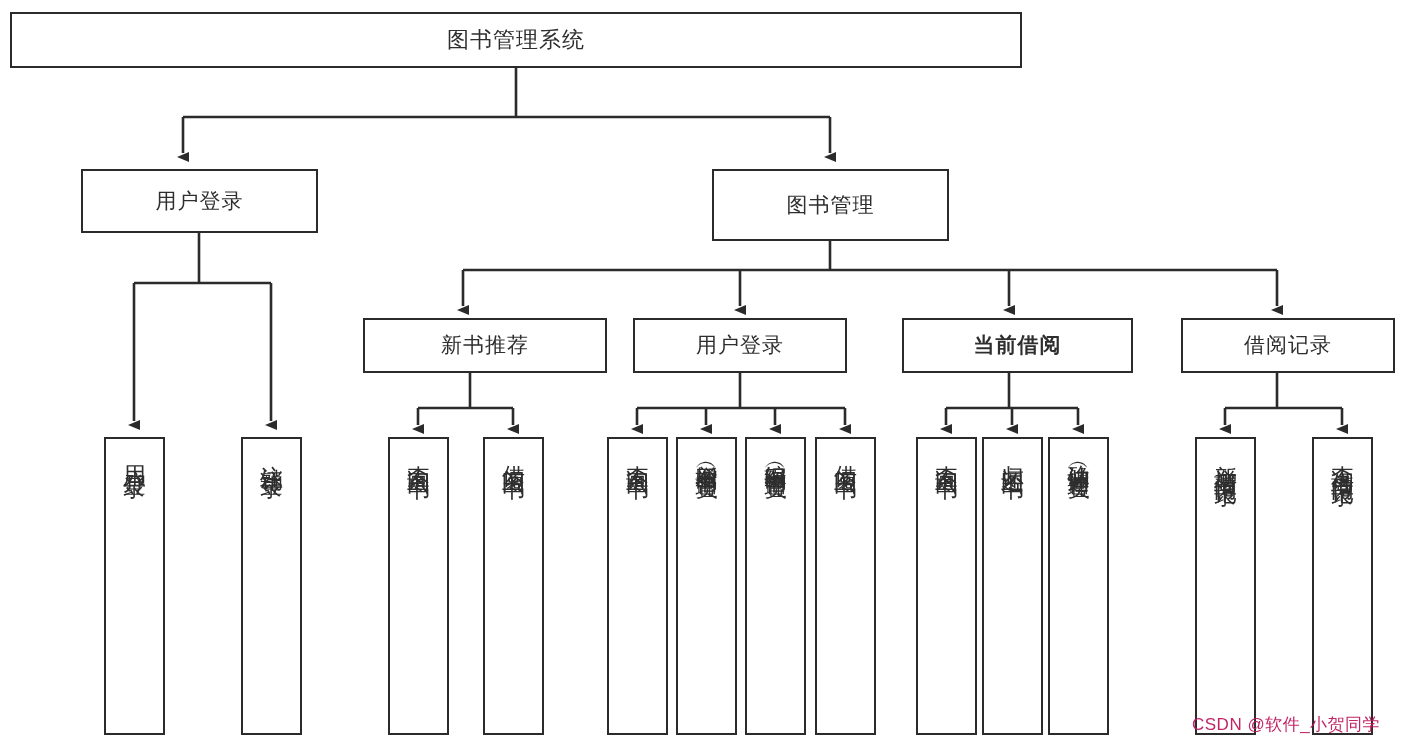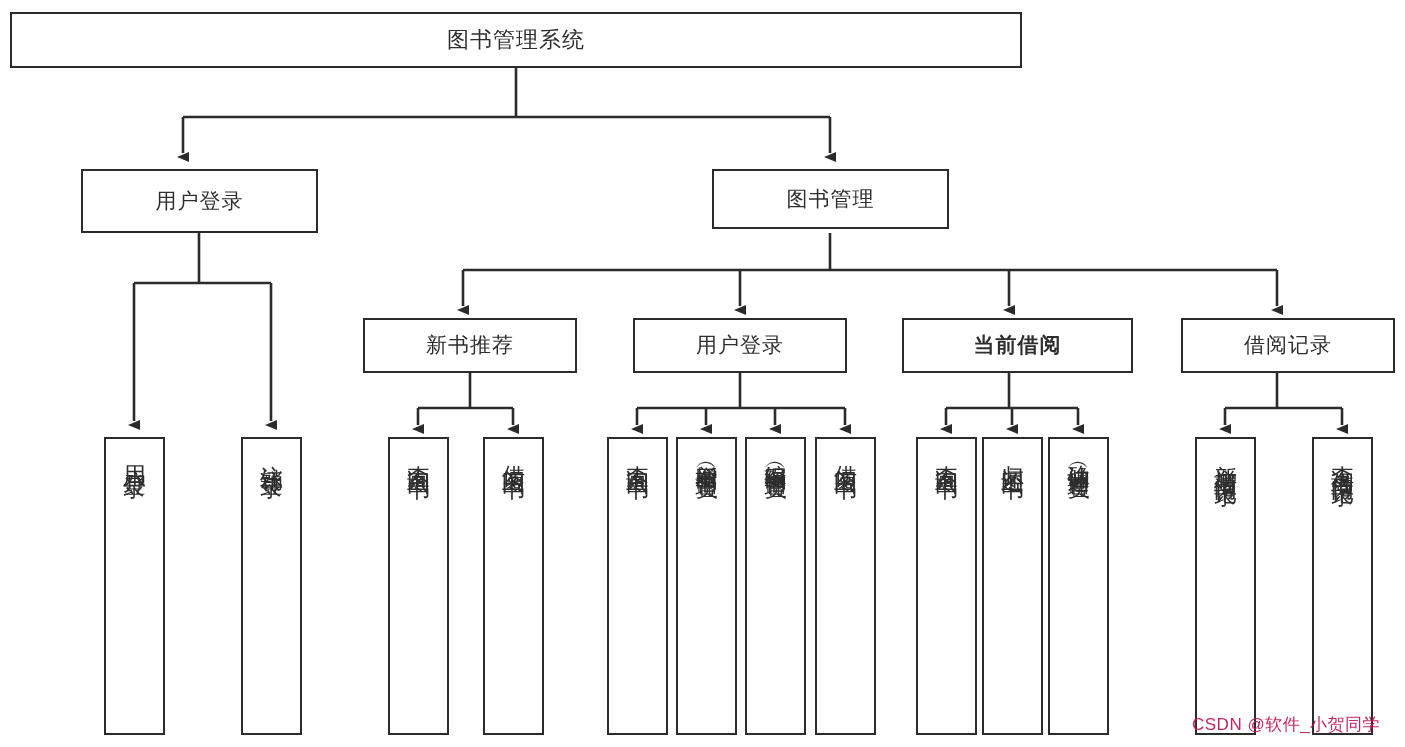--- a/index.html
+++ b/index.html
@@ -134,25 +134,25 @@
   </svg>
 
   <div class="node horiz" id="node-root" style="left:10px; top:12px; width:1012px; height:56px;">
     <span class="node-label">图书管理系统</span>
   </div>
 
   <div class="node horiz" style="left:81px; top:169px; width:237px; height:64px;">
     <span class="node-label">用户登录</span>
   </div>
 
-  <div class="node horiz" style="left:712px; top:169px; width:237px; height:60px;">
+  <div class="node horiz" style="left:712px; top:169px; width:237px; height:72px;">
     <span class="node-label">图书管理</span>
   </div>
 
-  <div class="node horiz" style="left:363px; top:318px; width:214px; height:55px;">
+  <div class="node horiz" style="left:363px; top:318px; width:244px; height:55px;">
     <span class="node-label">新书推荐</span>
   </div>
 
   <div class="node horiz" style="left:633px; top:318px; width:214px; height:55px;">
     <span class="node-label">用户登录</span>
   </div>
 
   <div class="node horiz" style="left:902px; top:318px; width:231px; height:55px;font-weight:bold;">
     <span class="node-label">当前借阅</span>
   </div>

